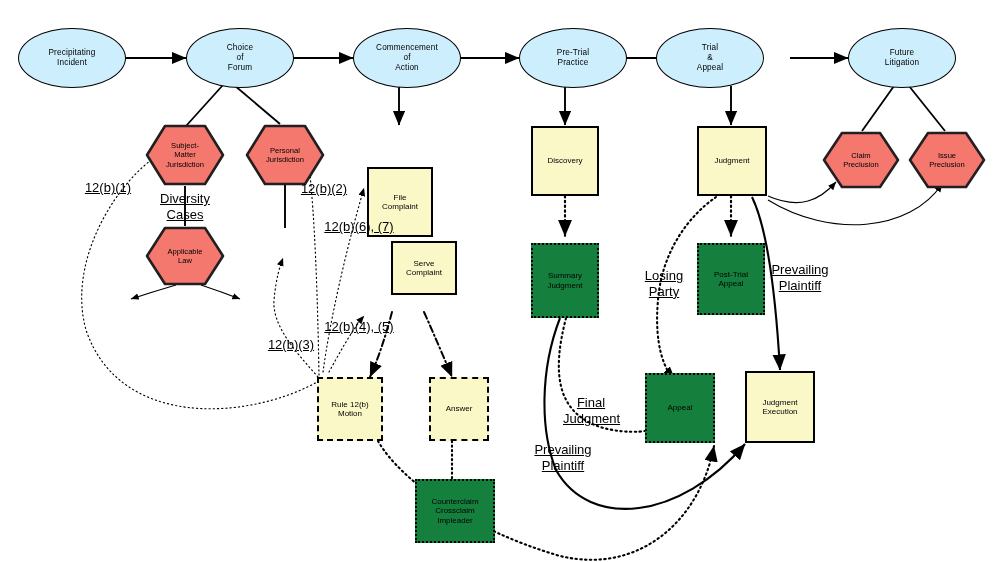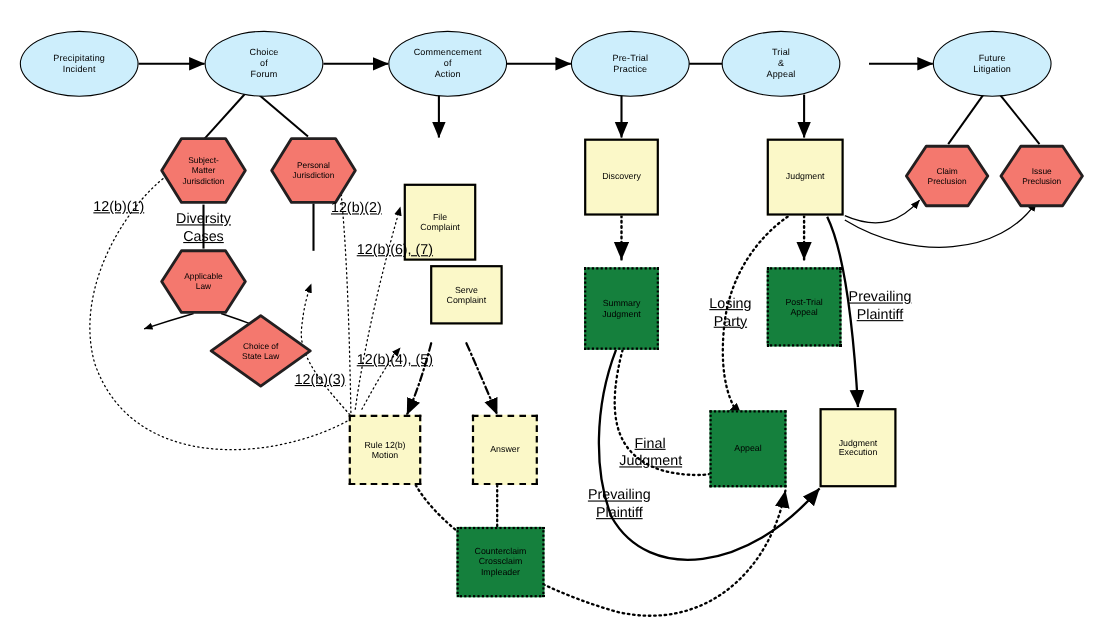--- a/index.html
+++ b/index.html
@@ -241,27 +241,20 @@
 
   <div class="hexwrap" style="left:908px; top:131px; width:78px; height:58px;">
     <svg width="78" height="58" viewBox="0 0 78 58">
       <polygon points="20,2 58,2 76,29 58,56 20,56 2,29" fill="#f4786e" stroke="#231f20" stroke-width="2.6" stroke-linejoin="round"></polygon>
     </svg>
     <div class="hextext">Issue
 Preclusion</div>
   </div>
 
 
-  <div class="hexwrap" style="left:190px; top:285px; width:94px; height:68px;">
-    <svg width="94" height="68" viewBox="0 0 94 68">
-      <polygon points="47,2 92,34 47,66 2,34" fill="#f4786e" stroke="#231f20" stroke-width="2.6" stroke-linejoin="round"></polygon>
-    </svg>
-    <div class="hextext">Choice of
-State Law</div>
-  </div>
 
   <div class="node boxsolid" style="left:367px; top:126px; width:66px; height:70px;margin-top:41px;">File
 Complaint</div>
 
   <div class="node boxsolid" style="left:367px; top:241px; width:66px; height:54px;margin-left:24px;">Serve
 Complaint</div>
 
   <div class="node boxsolid" style="left:531px; top:126px; width:68px; height:70px;">Discovery</div>
 
   <div class="node boxdotted" style="left:531px; top:243px; width:68px; height:75px;">Summary

